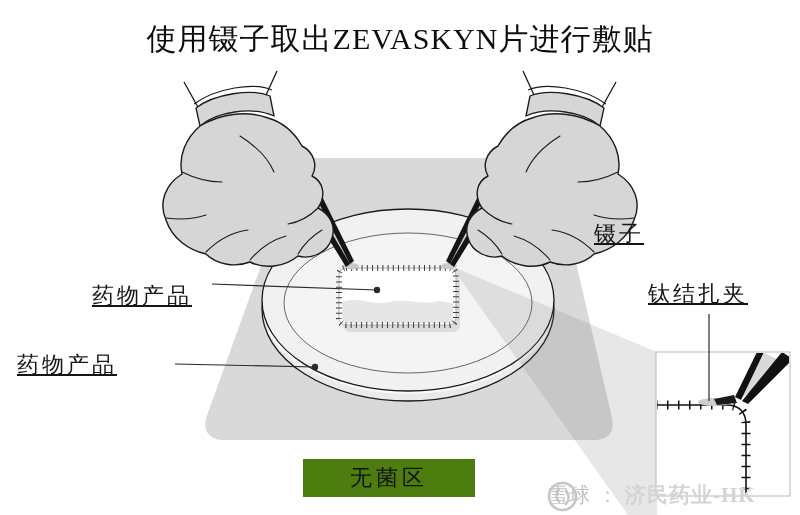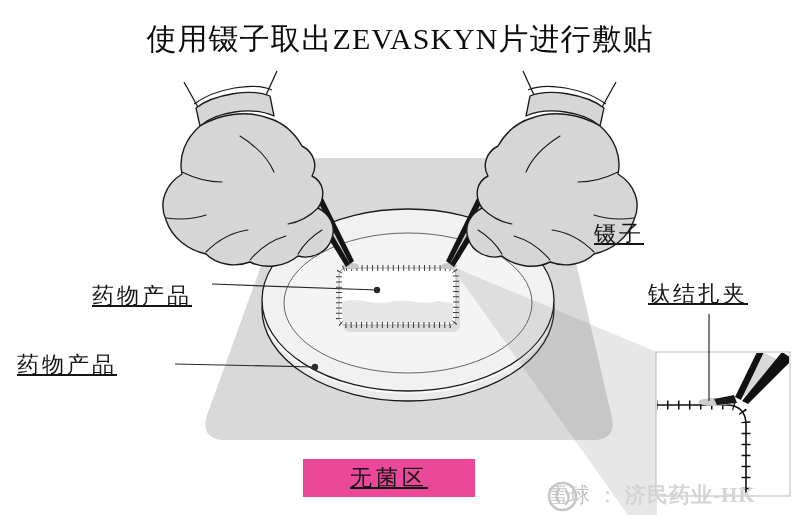--- a/index.html
+++ b/index.html
@@ -8,22 +8,22 @@
     font-family:"Liberation Serif","DejaVu Serif",serif;color:#111;
   }
   #stage svg{position:absolute;left:0;top:0;}
   .lbl{position:absolute;font-size:22px;letter-spacing:3px;color:#151515;white-space:nowrap;line-height:1.2;text-decoration:underline;}
   #title{
     position:absolute;top:19px;left:0;width:100%;text-align:center;
     font-size:30px;letter-spacing:1px;color:#0d0d0d;font-weight:400;
   }
   #sterile-box{
     position:absolute;left:303px;top:459px;width:172px;height:38px;
-    background:#ec4899;display:flex;align-items:center;justify-content:center;
-    font-size:22px;letter-spacing:4px;color:#141414;text-decoration:underline;
+    background:#4d7c0f;display:flex;align-items:center;justify-content:center;
+    font-size:22px;letter-spacing:4px;color:#141414;
   }
   #watermark{
     position:absolute;left:547px;top:481px;display:flex;align-items:center;gap:6px;
     font-size:21px;letter-spacing:1px;white-space:nowrap;
   }
   #watermark .brand{color:#c4c4c4;}
   #watermark .sep{color:#cecece;}
   #watermark .account{color:#d4d4d4;font-weight:bold;}
 </style>
 </head>

